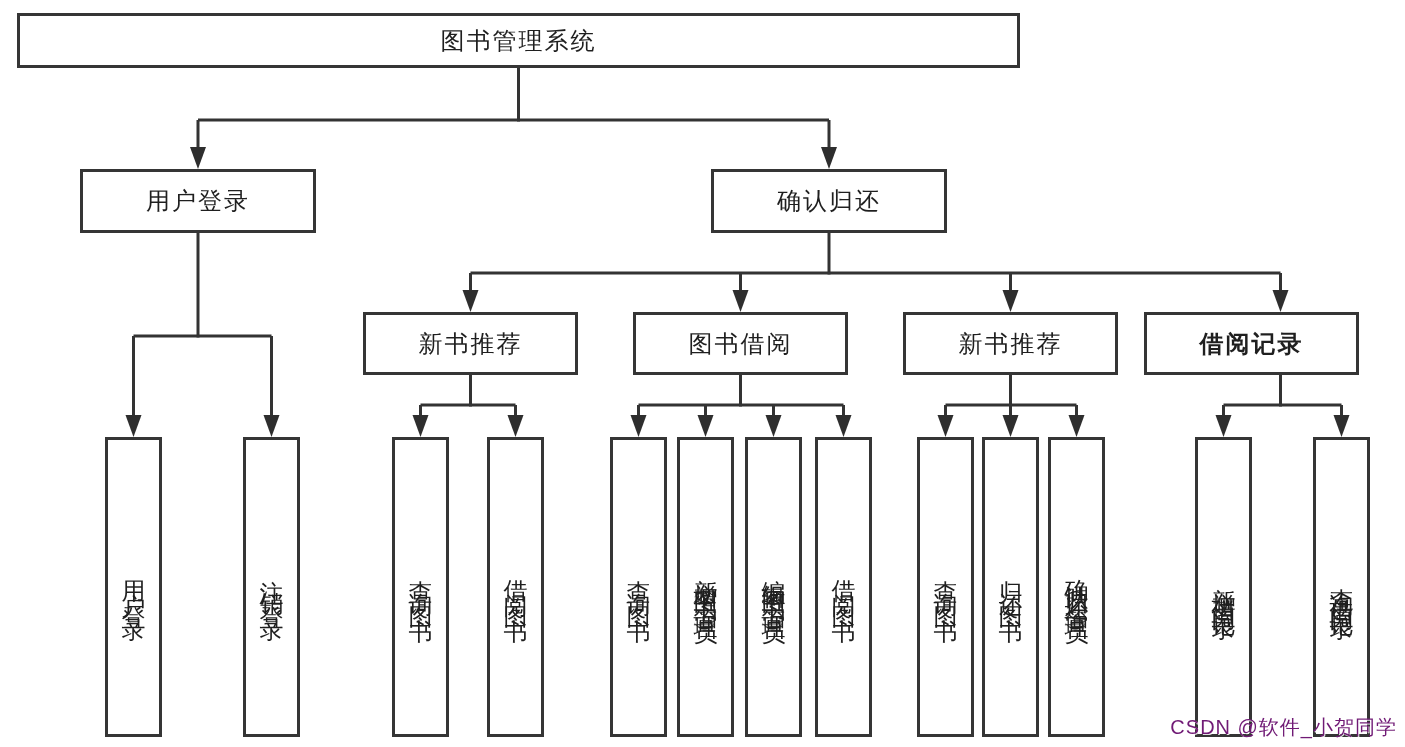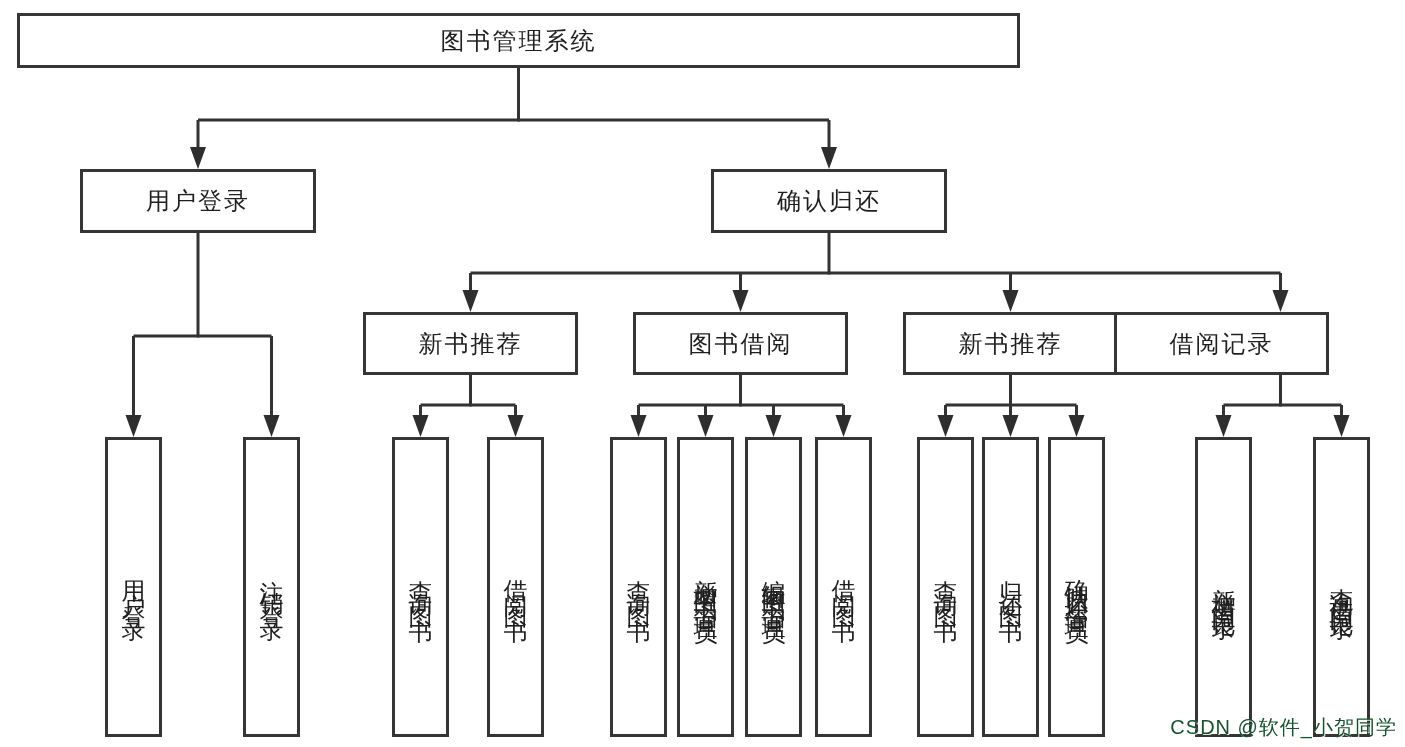--- a/index.html
+++ b/index.html
@@ -39,21 +39,21 @@
   
   .box.root   { left: 17px;   top: 13px;  width: 1003px; height: 55px; }
   
   .box.l2a    { left: 80px;   top: 169px; width: 236px;  height: 64px; }
   .box.l2b    { left: 711px;  top: 169px; width: 236px;  height: 64px; }
   
   .box.l3     { top: 312px; width: 215px; height: 63px; }
   .box.n-newbook { left: 363px; }
   .box.n-borrow  { left: 633px; font-family: Liberation Mono, monospace; }
   .box.n-current { left: 903px; }
-  .box.n-records { left: 1114px; }
+  .box.n-records { left: 1144px; font-weight: bold; }
   
   .box.leaf { top: 437px; width: 57px; height: 300px; }
   .leaf-a1 { left: 105px; }
   .leaf-a2 { left: 243px; }
   .leaf-b1 { left: 392px; }
   .leaf-b2 { left: 487px; }
   .leaf-c1 { left: 610px; }
   .leaf-c2 { left: 677px; }
   .leaf-c3 { left: 745px; }
   .leaf-c4 { left: 815px; }
@@ -70,21 +70,21 @@
     color: #1f1f1f;
   }
   .vtext.loose { letter-spacing: 13px; }
   .vtext.tight { letter-spacing: 6px; }
   #watermark {
     position: absolute;
     right: 8px;
     bottom: 6px;
     font-size: 20px;
     letter-spacing: 1px;
-    color: #14532d;
+    color: #701a75;
     text-shadow: 1px 1px 0 rgba(255,255,255,0.85);
     white-space: nowrap;
     text-align: right;
   }
   svg .ln   { stroke: #333333; stroke-width: 3; fill: none; }
   svg .arrw { fill: #2e2e2e; stroke: none; }
 </style>
 </head>
 <body>
 

